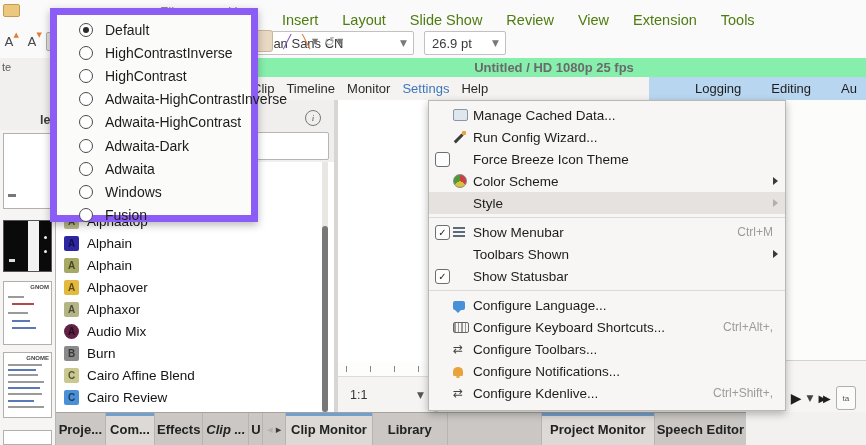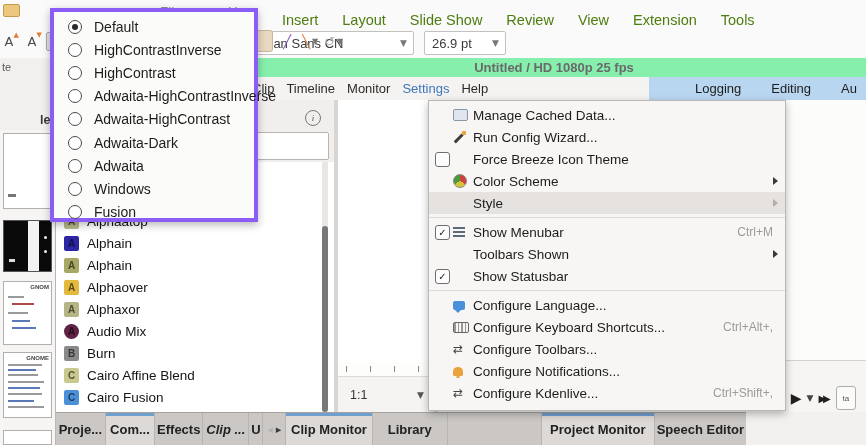--- a/index.html
+++ b/index.html
@@ -121,22 +121,22 @@
   .mi-menubar{width:12px;height:10px;background:repeating-linear-gradient(to bottom,#5b6b7a 0 2px,transparent 2px 4px);}
   .mi-language{width:12px;height:9px;background:#4a90d9;border-radius:2px;position:relative;}
   .mi-language::after{content:"";position:absolute;left:2px;bottom:-3px;border-left:3px solid transparent;border-right:3px solid transparent;border-top:3px solid #4a90d9;}
   .mi-keyboard{width:14px;height:9px;border:1px solid #666;border-radius:2px;background:
                repeating-linear-gradient(to right,#999 0 1.5px,transparent 1.5px 3.5px);}
   .mi-swap{font-size:12px;color:#444;line-height:1;}
   .mi-bell{width:10px;height:9px;background:#e8a33d;border-radius:50% 50% 15% 15%;position:relative;}
   .mi-bell::after{content:"";position:absolute;left:3px;bottom:-2px;width:4px;height:2px;background:#e8a33d;border-radius:50%;}
 
   
-  #style-popup{left:50px;top:8px;width:208px;height:214px;background:#fbfbfa;border:4px solid #8b5cf6;
-               box-sizing:border-box;box-shadow:0 3px 8px rgba(0,0,0,0.28);padding:3px 4px;z-index:40;}
+  #style-popup{left:50px;top:8px;width:208px;height:214px;background:#fbfbfa;border:7px solid #8b5cf6;
+               box-sizing:border-box;box-shadow:0 3px 8px rgba(0,0,0,0.28);padding:3px 12px;z-index:40;}
   .style-row{display:flex;align-items:center;height:23.2px;padding:0 10px;gap:12px;font-size:14px;color:#1c1c1c;}
   .radio{width:12px;height:12px;flex:0 0 12px;border:1.5px solid #4a4a4a;border-radius:50%;
          display:flex;align-items:center;justify-content:center;background:#fff;}
   .radio.sel::after{content:"";width:6px;height:6px;background:#2a2a2a;border-radius:50%;}
   .style-label{white-space:nowrap;}
 </style>
 </head>
 <body>
 
 <div id="stage">
@@ -269,21 +269,21 @@
           <div class="fx-row">
             <div class="fx-ic" style="background: rgb(138, 138, 138);">B</div>
             <div class="fx-label">Burn</div>
           </div>
           <div class="fx-row">
             <div class="fx-ic" style="background: rgb(201, 201, 143);">C</div>
             <div class="fx-label">Cairo Affine Blend</div>
           </div>
           <div class="fx-row">
             <div class="fx-ic" style="background: rgb(74, 144, 217);">C</div>
-            <div class="fx-label">Cairo Fusion</div>
+            <div class="fx-label">Cairo Review</div>
           </div>
         </div>
       <div class="abs" id="fx-scroll-track"></div>
       <div class="abs" id="fx-scroll-thumb"></div>
       <div class="abs vdiv" style="left:278px;"></div>
 
       <div class="abs" id="clip-monitor"></div>
       <div class="abs" id="cm-ruler">
         <div class="tick" style="left:8px;"></div>
           <div class="tick" style="left:32px;"></div>

